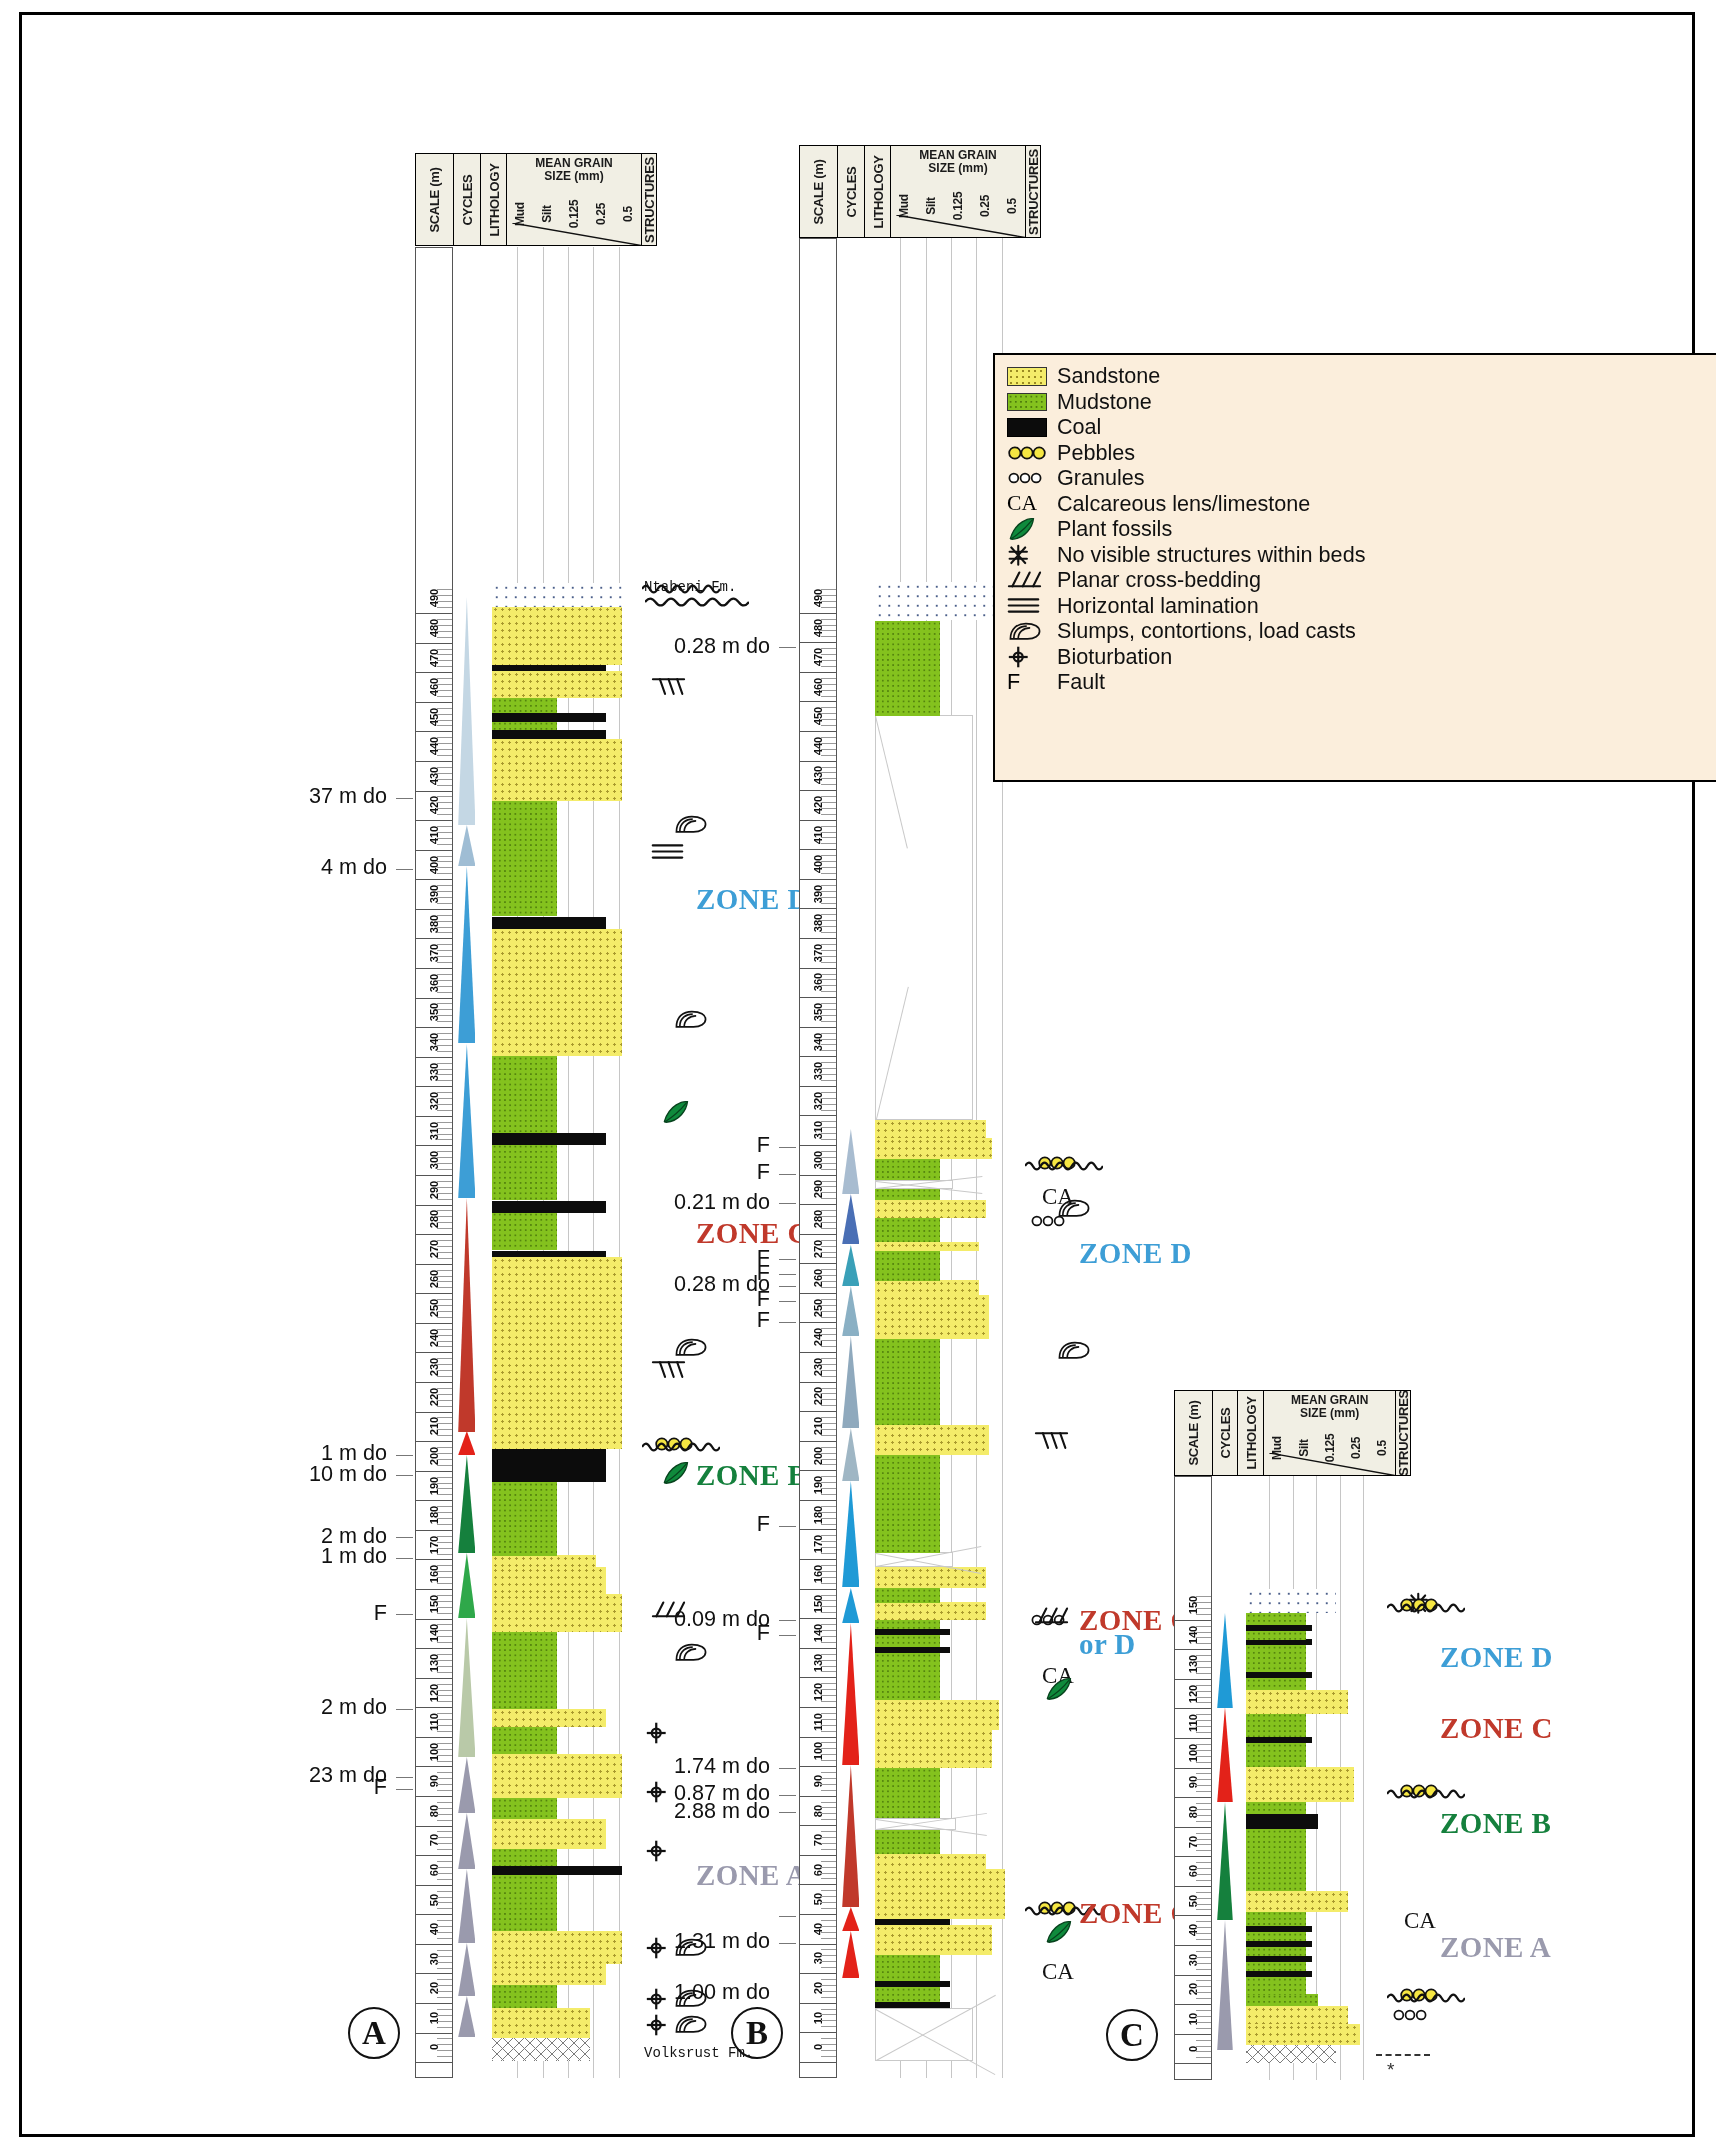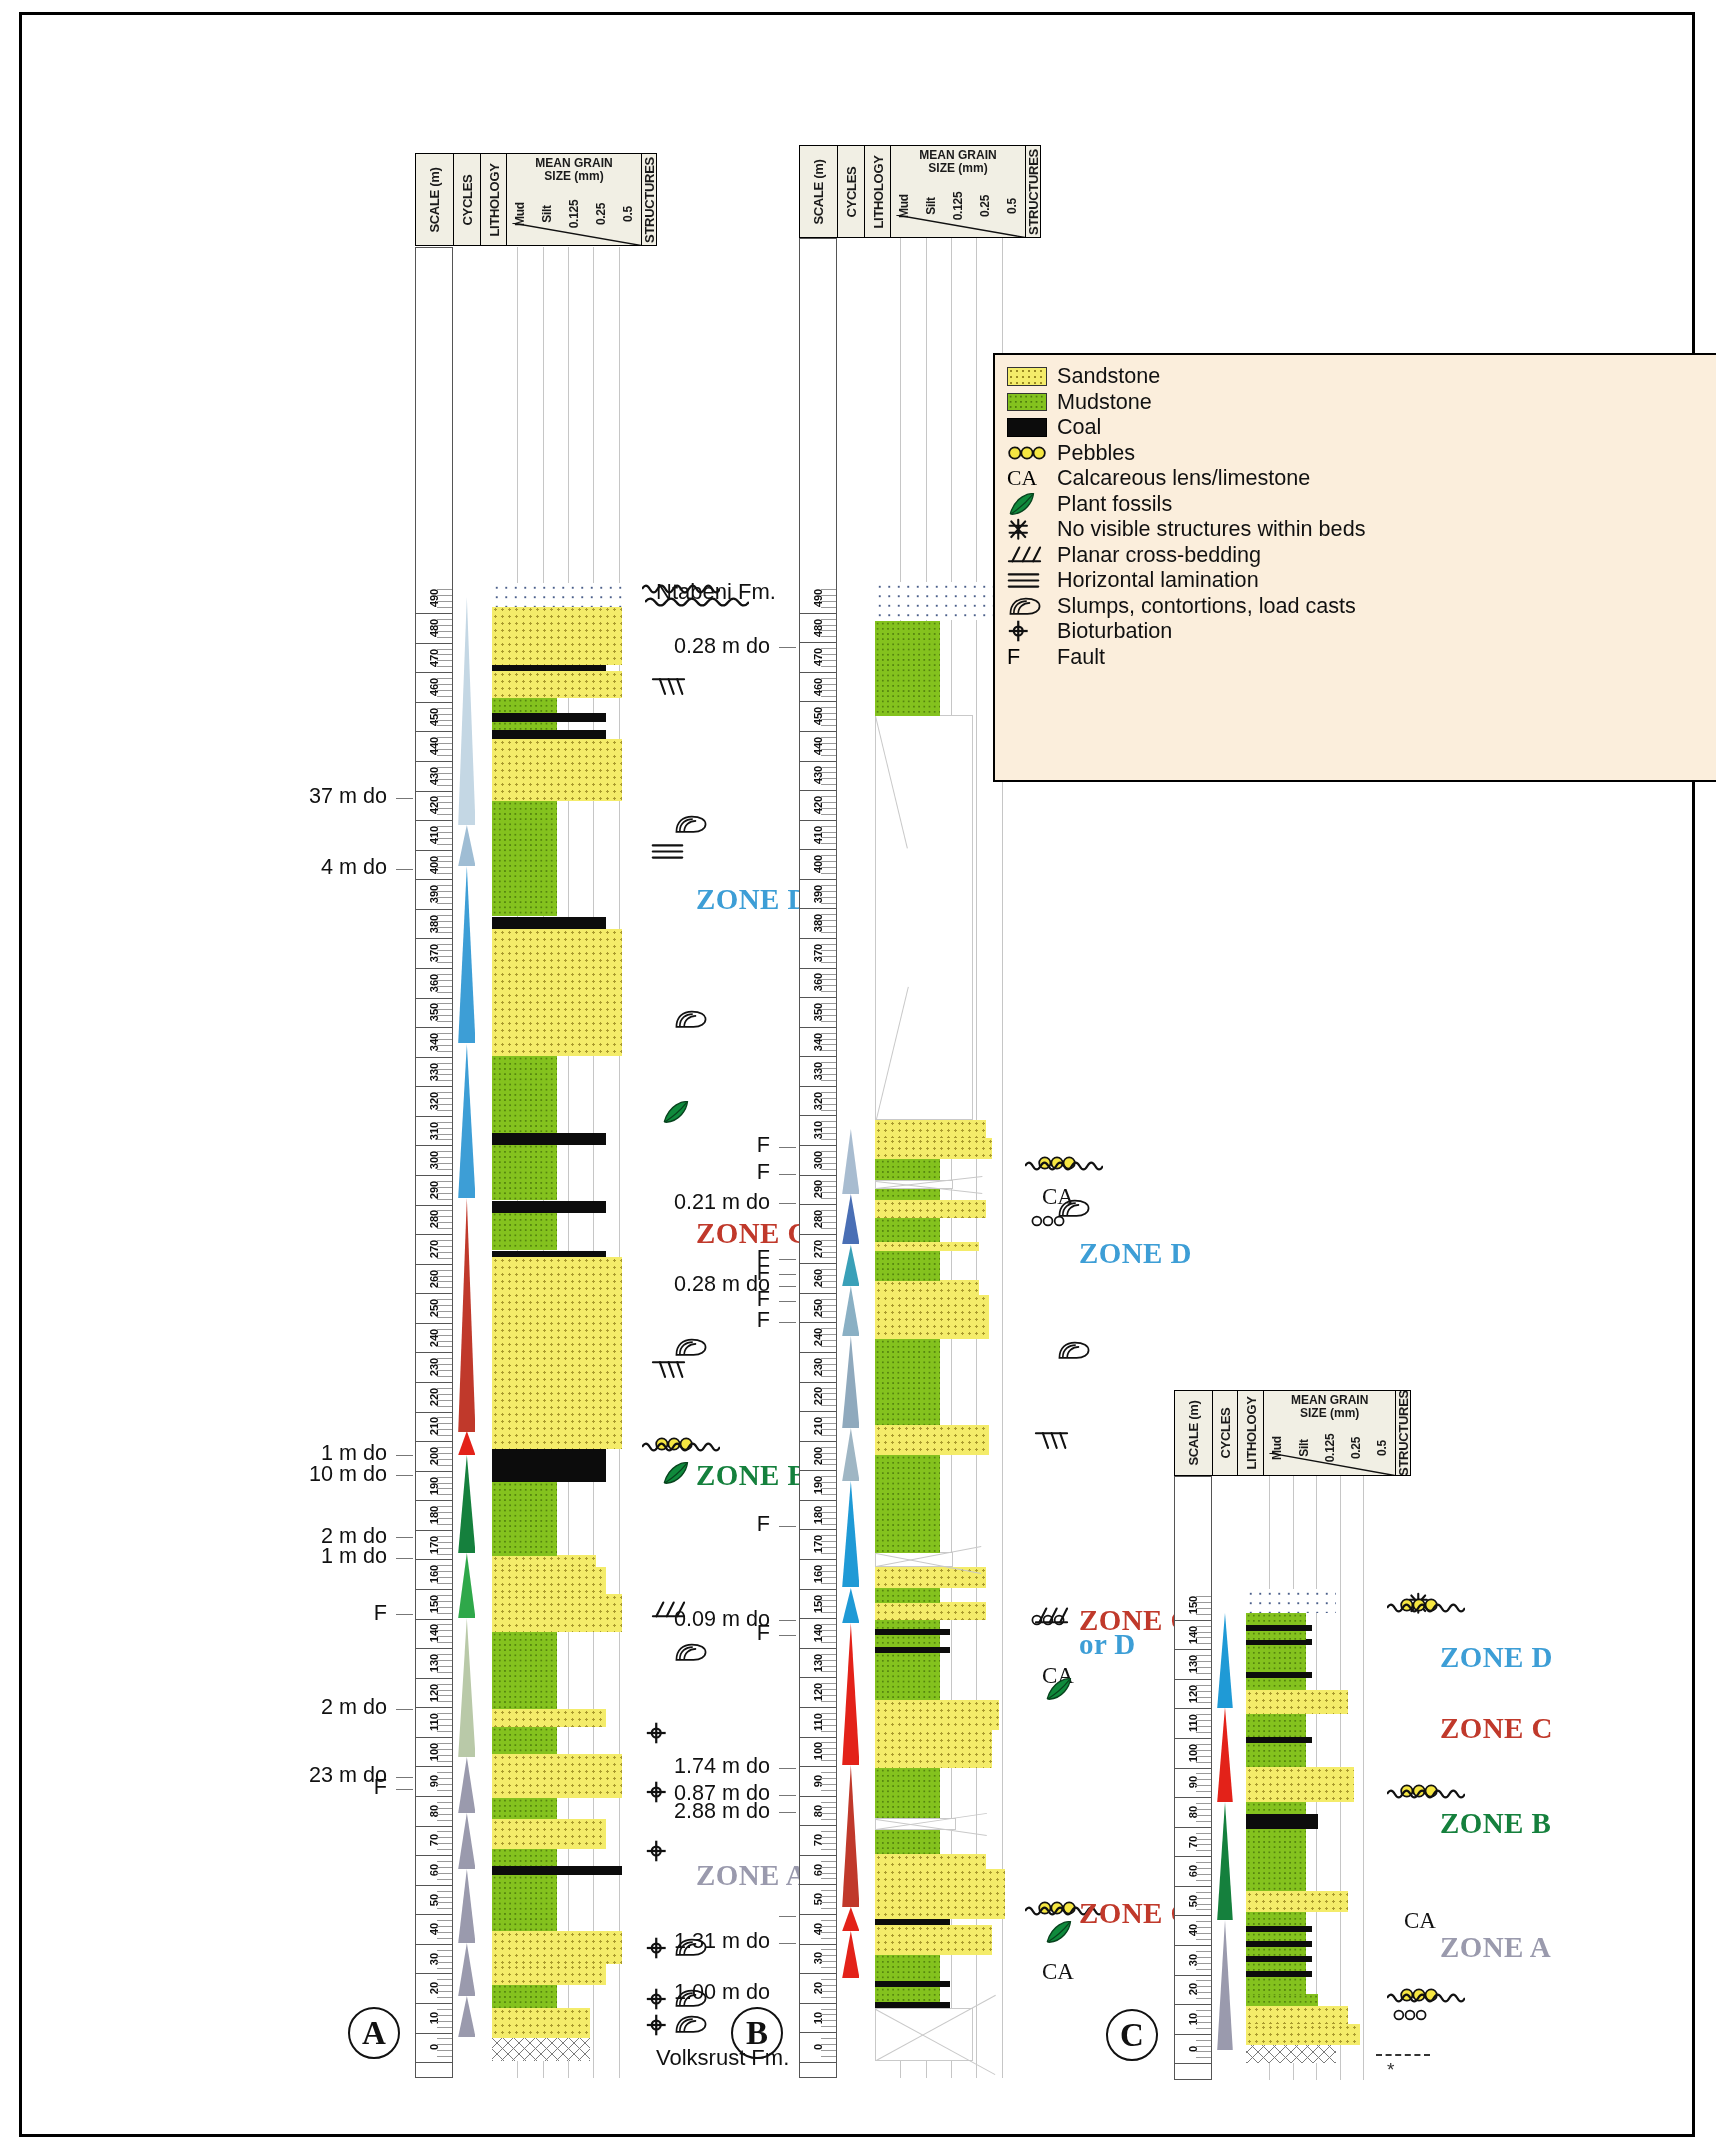--- a/index.html
+++ b/index.html
@@ -57,21 +57,21 @@
   
   .gline{position:absolute;width:0.9px;background:#c6c6c6;}
 
   
   .sym{position:absolute;font-size:19px;color:#111;line-height:1;white-space:nowrap;}
   .leader{position:absolute;height:0.9px;background:#777;}
   .sidelab{position:absolute;font-size:21.6px;color:#111;white-space:nowrap;
            font-family:"Liberation Sans",sans-serif;}
   .zlab{position:absolute;font-family:"Liberation Serif",serif;font-size:29px;
         font-weight:700;white-space:nowrap;letter-spacing:0.4px;}
-  .fmlab{position:absolute;font-family:Liberation Sans, sans-serif;font-size:22px;color:#111;white-space:nowrap;margin-left:12px;}
+  .fmlab{position:absolute;font-family:Liberation Mono, monospace;font-size:14px;color:#111;white-space:nowrap;}
   .circ{position:absolute;width:48px;height:48px;border:2.6px solid #111;border-radius:50%;
         display:flex;align-items:center;justify-content:center;
         font-family:"Liberation Serif",serif;font-size:33px;font-weight:700;color:#111;}
 
   
   #legend{position:absolute;background:#fbeedc;border:2.6px solid #000;box-sizing:border-box;
           padding:8.6px 12px 10.4px 12px;}
   .lrow{display:flex;align-items:center;height:25.5px;}
   .lkey{width:50px;flex:none;display:flex;align-items:center;justify-content:flex-start;}
   .ltxt{font-size:21.6px;color:#111;white-space:nowrap;font-family:"Liberation Sans",sans-serif;}
@@ -1513,20 +1513,30 @@
         <svg class="lsvg " width="40" height="14" viewBox="0 0 46 16">
           <circle cx="9" cy="8" r="6.5" fill="#f5e642" stroke="#111" stroke-width="2"></circle>
           <circle cx="23" cy="8" r="6.5" fill="#f5e642" stroke="#111" stroke-width="2"></circle>
           <circle cx="37" cy="8" r="6.5" fill="#f5e642" stroke="#111" stroke-width="2"></circle>
         </svg>
       </span>
       <span class="ltxt">Pebbles</span>
     </div>
     <div class="lrow">
       <span class="lkey">
+        <svg class="lsvg " width="36" height="12" viewBox="0 0 42 14">
+          <circle cx="8" cy="7" r="5.2" fill="#fff" stroke="#111" stroke-width="2"></circle>
+          <circle cx="21" cy="7" r="5.2" fill="#fff" stroke="#111" stroke-width="2"></circle>
+          <circle cx="34" cy="7" r="5.2" fill="#fff" stroke="#111" stroke-width="2"></circle>
+        </svg>
+      </span>
+      <span class="ltxt">Granules</span>
+    </div>
+    <div class="lrow">
+      <span class="lkey">
         <span style="font-family:'Liberation Serif',serif;font-size:21.6px;">CA</span>
       </span>
       <span class="ltxt">Calcareous lens/limestone</span>
     </div>
     <div class="lrow">
       <span class="lkey">
         <svg class="lsvg " width="29" height="26" viewBox="0 0 34 30">
           <path d="M4 26 C10 6 26 2 31 3 C30 12 22 26 6 27 Z" fill="#0f8a3c" stroke="#07421d" stroke-width="1.6"></path>
           <path d="M4 27 C12 22 22 14 30 4" fill="none" stroke="#07421d" stroke-width="1.4"></path>
         </svg>

